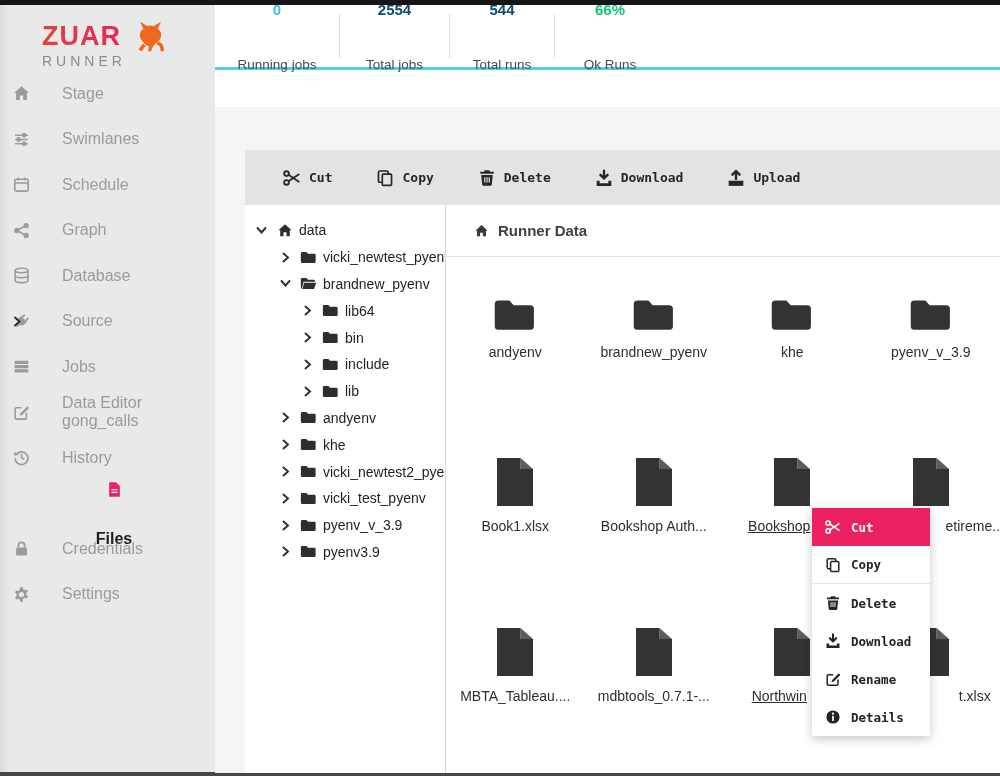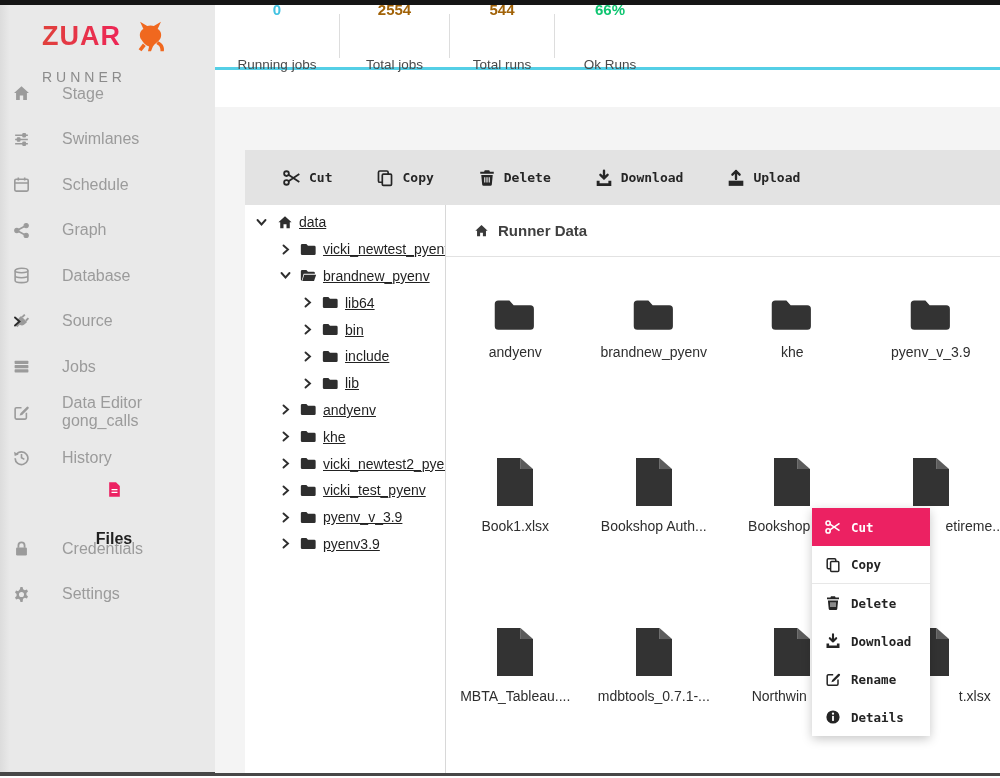--- a/index.html
+++ b/index.html
@@ -20,76 +20,76 @@
     position:absolute; left:0; top:5px; width:215px; height:767px;
     background:linear-gradient(to right,#dcdcdc 0,#e9e9e9 10px);
   }
   #logo { position:absolute; left:42px; top:16px; }
   #logo .zuar {
     font-size:27px; font-weight:800; letter-spacing:1px;
     background:linear-gradient(90deg,#e0413c,#ee2458);
     -webkit-background-clip:text; background-clip:text;
     color:transparent; -webkit-text-fill-color:transparent;
   }
-  #logo .runner { font-size:14px; letter-spacing:4px; color:#8b8b8b; margin-top:17px; }
+  #logo .runner { font-size:14px; letter-spacing:4px; color:#8b8b8b; margin-top:1px; }
   #logo .fox { position:absolute; left:92px; top:-4px; }
   #nav { position:absolute; left:0; top:66px; right:0; list-style:none; }
   .nav-item {
     height:45.5px; display:flex; align-items:center; gap:32px;
     padding-left:13px; color:#9b9b9b; font-size:16px; position:relative; cursor:pointer;
   }
   .nav-item .icon { width:17px; height:17px; color:#9b9b9b; }
   .nav-item.active { color:#1f1f1f; font-weight:bold;flex-direction:column; }
   .nav-item.active .icon { color:#ec2162; }
   .nav-item .pre-chevron { position:absolute; left:8px; color:#2b2b2b; }
 
   
   #main { position:absolute; left:215px; top:5px; width:785px; height:767px; background:#fff; }
   #stats-bar { height:65px; display:flex; align-items:center; border-bottom:3px solid #54cfe6; background:#fff; }
   .stat { height:44px; display:flex; flex-direction:column; align-items:center; justify-content:center; gap:3px; border-right:1px solid #ddd; }
   .stat:nth-child(1){ width:125px; } .stat:nth-child(2){ width:110px; }
   .stat:nth-child(3){ width:105px; } .stat:nth-child(4){ width:110px; border-right:none; }
-  .stat .value { font-size:15px; font-weight:bold; color:#a16207; }
+  .stat .value { font-size:15px; font-weight:bold; color:#0c4a6e; }
   .stat .value.cyan { color:#41c2e2; }
   .stat .value.green { color:#0fc571; }
   .stat .label { font-size:13.5px; color:#4a4a4a;margin-top:36px; }
 
   #content { position:absolute; left:0; top:102px; width:785px; height:666px; background:#f4f4f4; }
   #widget { position:absolute; left:30px; top:43px; right:0; bottom:0; }
 
   
   #toolbar { height:55px; background:#e3e3e3; display:flex; align-items:center; padding-left:38px; gap:44px; }
   .tool {
     display:flex; align-items:center; gap:8px; cursor:pointer;
     font-family:"DejaVu Sans Mono", monospace; font-size:13px; font-weight:bold; color:#262626;
   }
   .tool .icon { width:18px; height:18px; color:#262626; }
 
   
   #panes { position:absolute; left:0; top:55px; right:0; bottom:0; background:#fff; display:flex; }
-  #tree-pane { width:200px; overflow:hidden; padding-top:4px;text-decoration:underline; }
+  #tree-pane { width:200px; overflow:hidden; padding-top:12px; }
   .tree-row { height:26.8px; display:flex; align-items:center; gap:6px; white-space:nowrap; font-size:14px; color:#1f1f1f; cursor:pointer; }
   .tree-row .chev { width:11px; height:11px; color:#2b2b2b; flex:none; }
   .tree-row .icon { width:17px; height:15px; color:#2e2e2e; }
   .lv0 { padding-left:8px; } .lv1 { padding-left:32px; } .lv2 { padding-left:54px; }
 
   #grid-panel { flex:1; border-left:1px solid #d8d8d8; position:relative; background:#fff; }
   #panel-header {
     height:52px; border-bottom:1px solid #e2e2e2; display:flex; align-items:center; gap:9px;
     padding-left:28px; font-size:15px; font-weight:bold; color:#404040; background:#fff;
   }
   #panel-header .icon { width:15px; height:14px; color:#3a3a3a; }
   #grid { padding-top:40px; }
   .grid-row { display:grid; grid-template-columns:repeat(4,1fr); }
   .grid-row.folders { height:160px; } .grid-row.files1 { height:170px; } .grid-row.files2 { height:150px; }
   .cell { display:flex; flex-direction:column; align-items:center; cursor:pointer; }
   .cell .label { font-size:14px; color:#2e2e2e; margin-top:11px; max-width:135px; white-space:nowrap; }
   .cell .folder-big { width:46px; height:36px; color:#333; }
   .cell .file-big { width:42px; height:50px; color:#333; }
-  .cell.shift-left .label { transform:translateX(-13px); }
+  .cell.shift-left .label { transform:translateX(-13px);text-decoration:underline; }
   .cell.shift-right .label { transform:translateX(44px); }
 
   
   #context-menu {
     position:absolute; left:812px; top:508px; width:118px; background:#fff;
     box-shadow:0 3px 10px rgba(0,0,0,.22); z-index:10;
     font-family:"DejaVu Sans Mono", monospace; font-size:12.5px; font-weight:bold;
   }
   .menu-item { height:38px; display:flex; align-items:center; gap:10px; padding-left:13px; color:#242424; cursor:pointer; background:#fff; }
   .menu-item .icon { width:16px; height:16px; color:#242424; }

